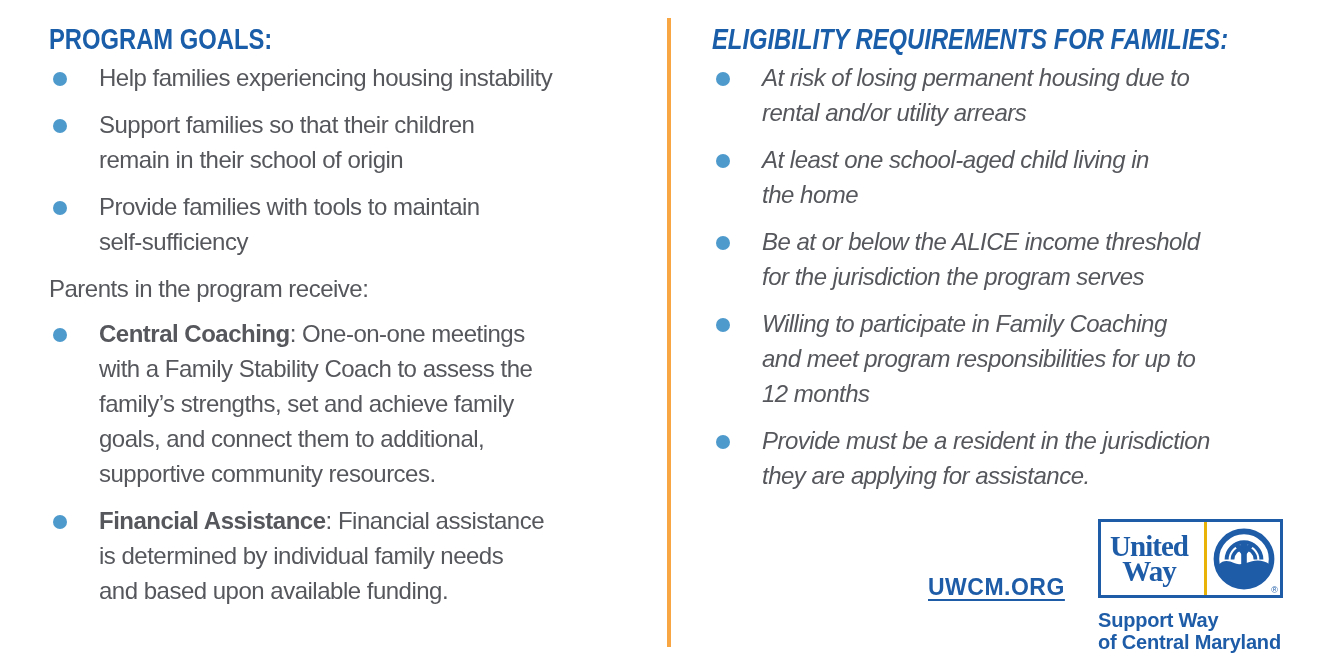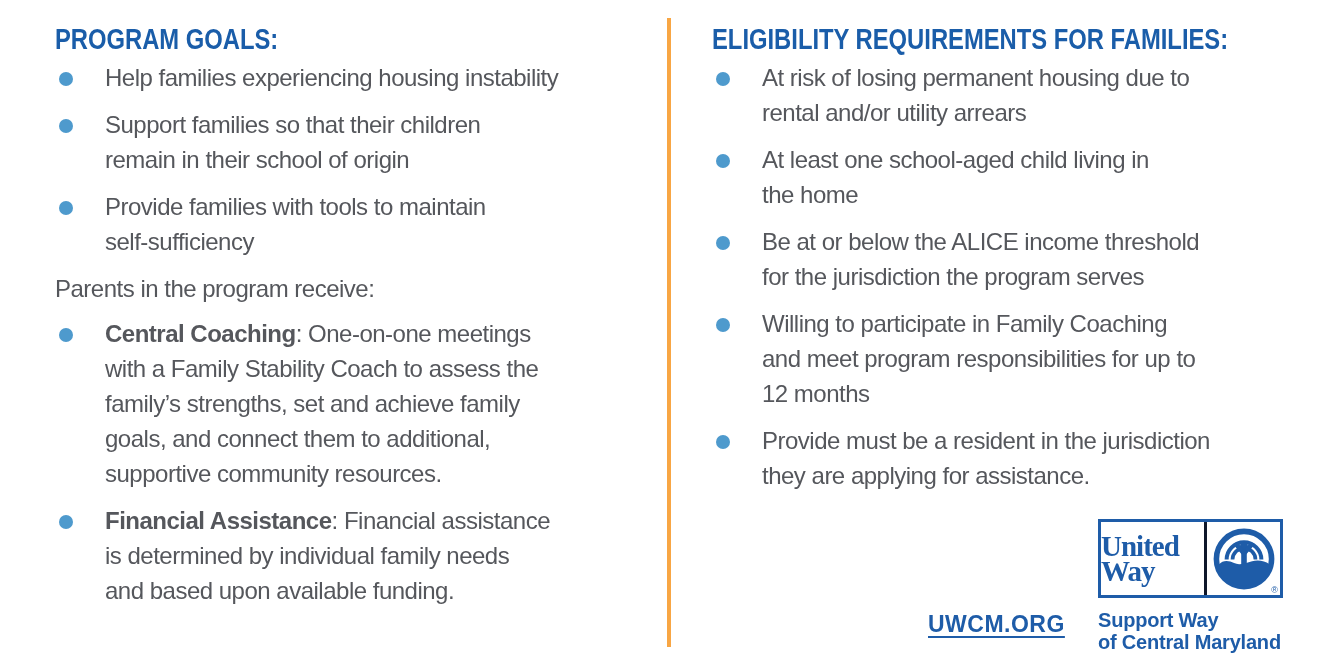--- a/index.html
+++ b/index.html
@@ -5,22 +5,22 @@
   html,body{margin:0;padding:0;}
   body{
     width:1317px;height:668px;background:#ffffff;
     font-family:"Liberation Sans", sans-serif;
     -webkit-font-smoothing:antialiased;
   }
   .page{position:relative;width:1317px;height:668px;background:#fff;overflow:hidden;}
 
   
   .col{position:absolute;top:20px;}
-  .col-left{left:55px;width:600px;}
-  .col-right{left:712px;width:600px;}
+  .col-left{left:49px;width:600px;}
+  .col-right{left:712px;width:600px;font-style:italic;}
 
   
   h1.hd{display:block;height:26px;margin:0;padding:0;}
   h1.hd .hd-inner{
     display:inline-block;transform:scaleX(0.82);transform-origin:left top;
     white-space:nowrap;font-weight:bold;font-size:29px;line-height:26px;
     color:#1A5DA9;letter-spacing:0;
   }
   h1.hd-services{margin-top:22px;}
 
@@ -45,35 +45,35 @@
   .txt b{font-weight:bold;}
 
   
   .vdivider{
     position:absolute;left:667px;top:18px;width:4px;height:629px;
     background:#F8A644;
   }
 
   
   .website{
-    position:absolute;left:928px;top:611px;
+    position:absolute;left:928px;top:574px;
     font-size:23px;font-weight:bold;letter-spacing:0.5px;
     color:#1E5CA8;text-decoration:underline;text-underline-offset:4px;
     cursor:pointer;
   }
 
   
   .logo-block{position:absolute;left:1098px;top:519px;width:192px;}
   .logo-box{
     width:185px;height:79px;box-sizing:border-box;border:3px solid #1E5CA8;
     background:#fff;display:flex;position:relative;
   }
   .logo-words{
-    width:106px;box-sizing:border-box;border-right:3px solid #0f172a;
-    display:flex;flex-direction:column;align-items:flex-start;justify-content:center;
+    width:106px;box-sizing:border-box;border-right:3px solid #eab308;
+    display:flex;flex-direction:column;align-items:center;justify-content:center;
     padding-right:7px;
     font-family:"Liberation Serif", serif;font-weight:bold;color:#1E5CA8;
     font-size:29px;line-height:25px;letter-spacing:-1px;
   }
   .logo-icon-cell{flex:1;display:flex;align-items:center;justify-content:center;}
   .reg{
     position:absolute;right:2px;bottom:0px;font-size:9px;color:#1E5CA8;
     font-family:"Liberation Sans", sans-serif;line-height:9px;
   }
   .logo-caption{

